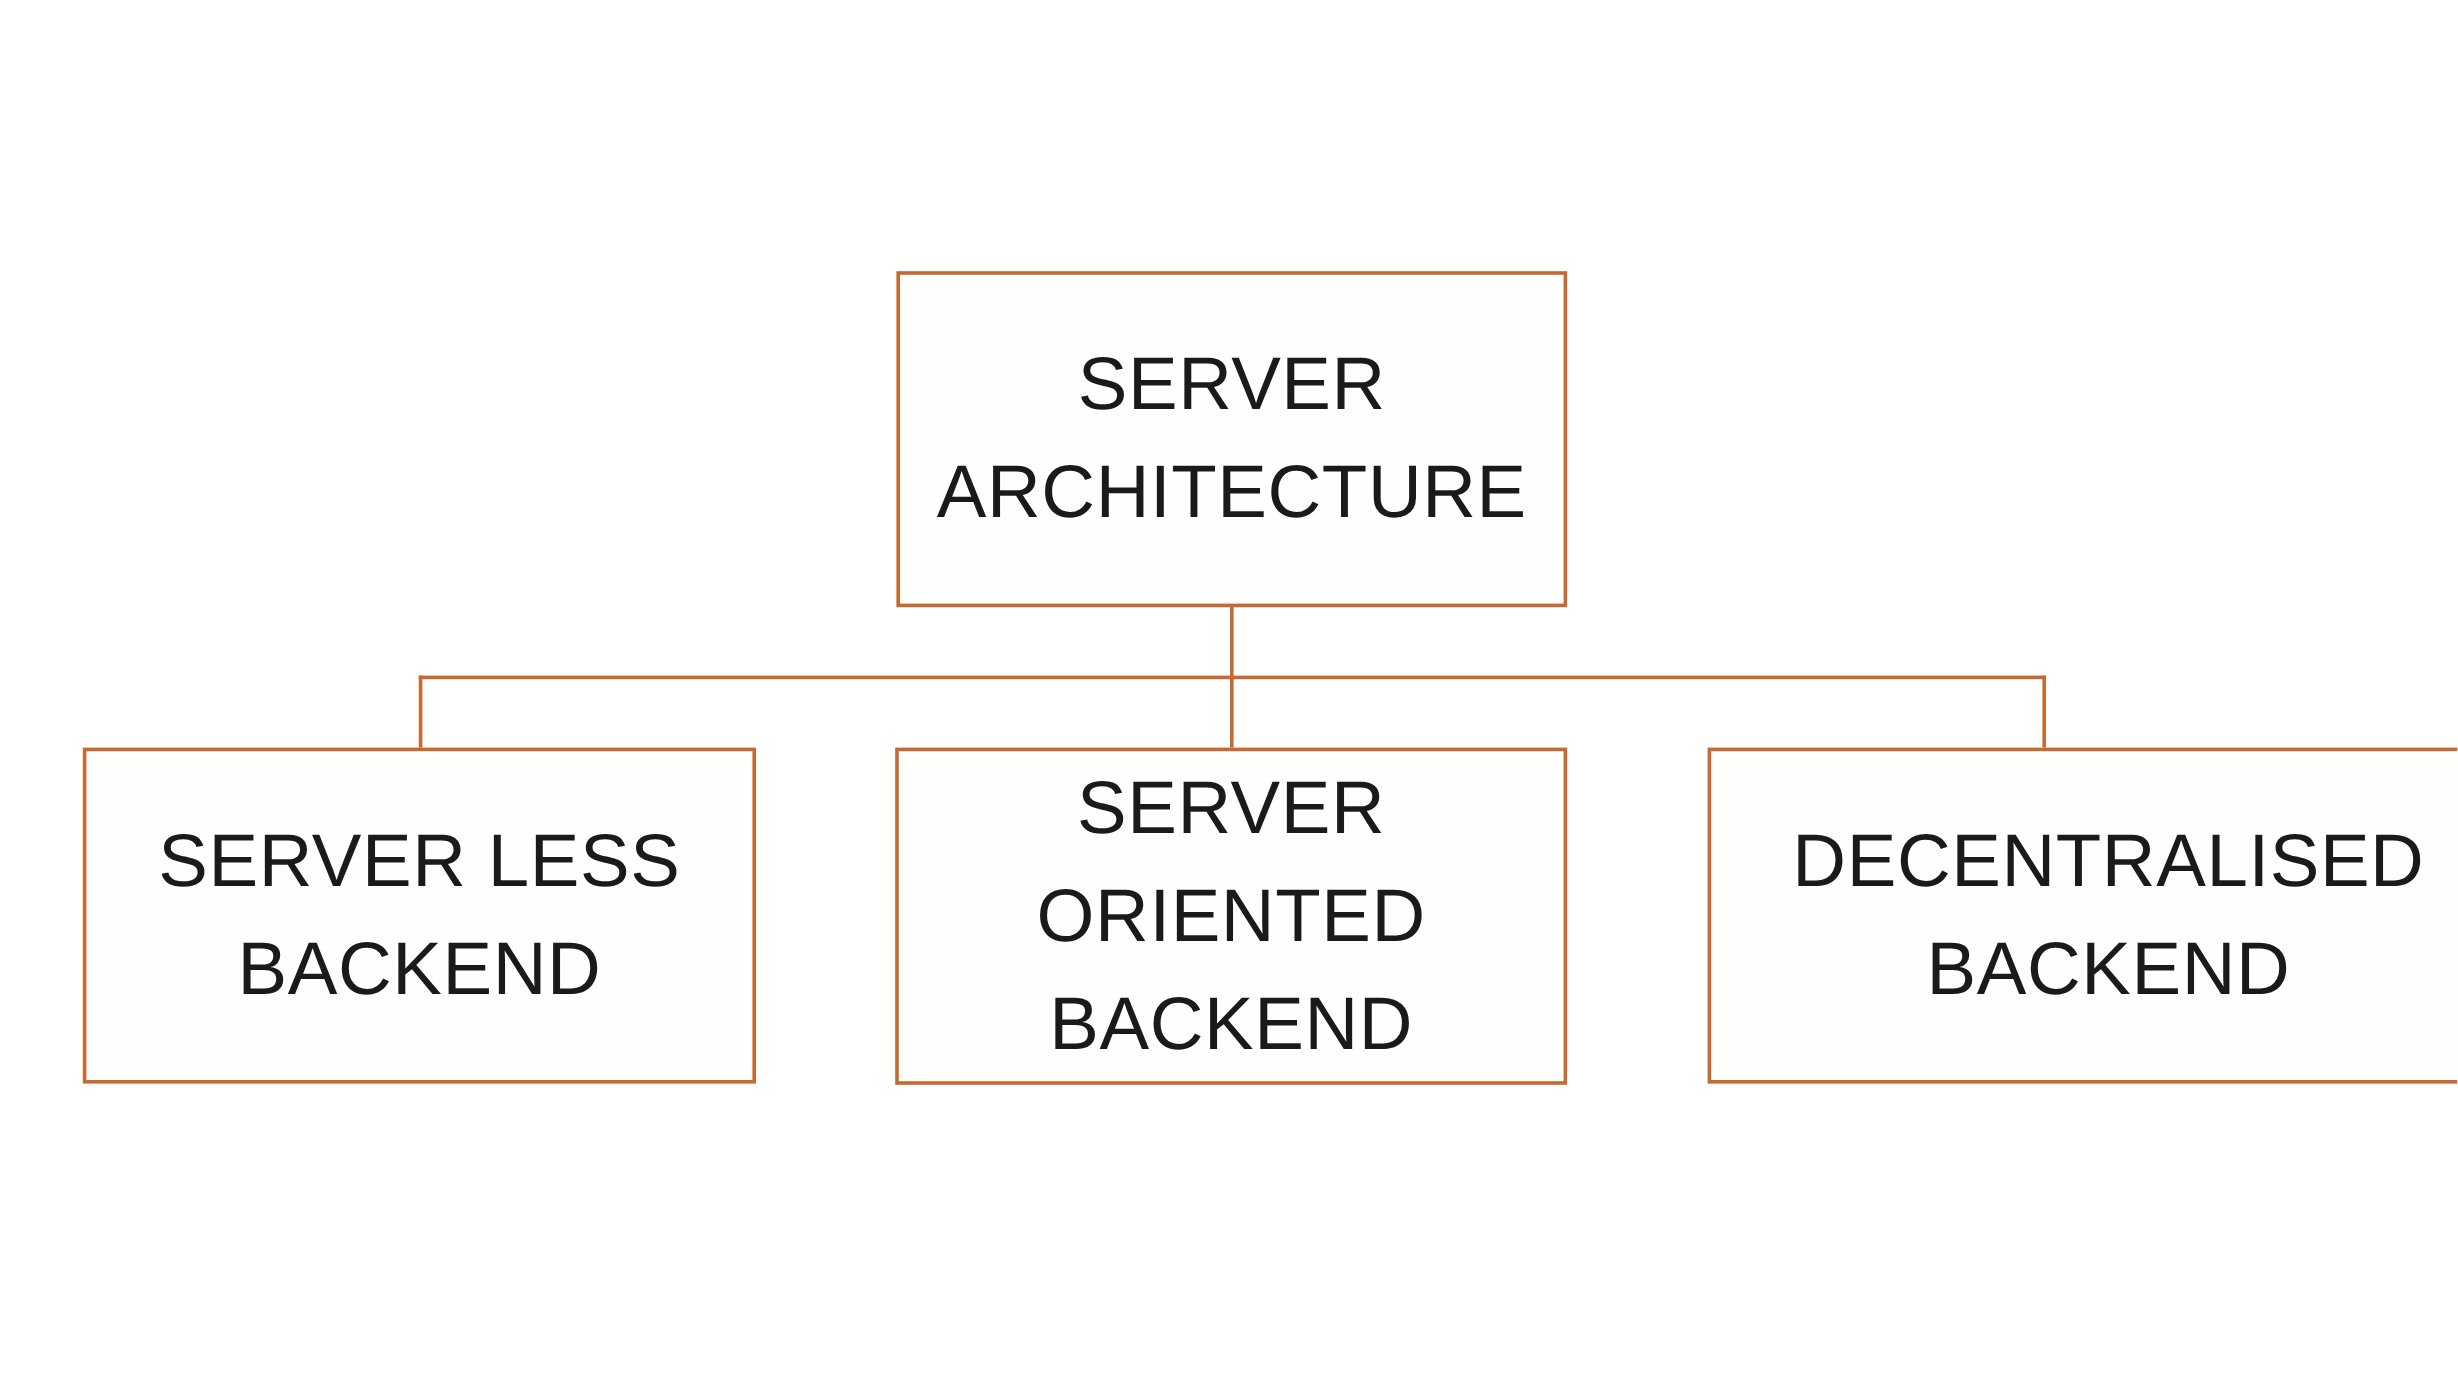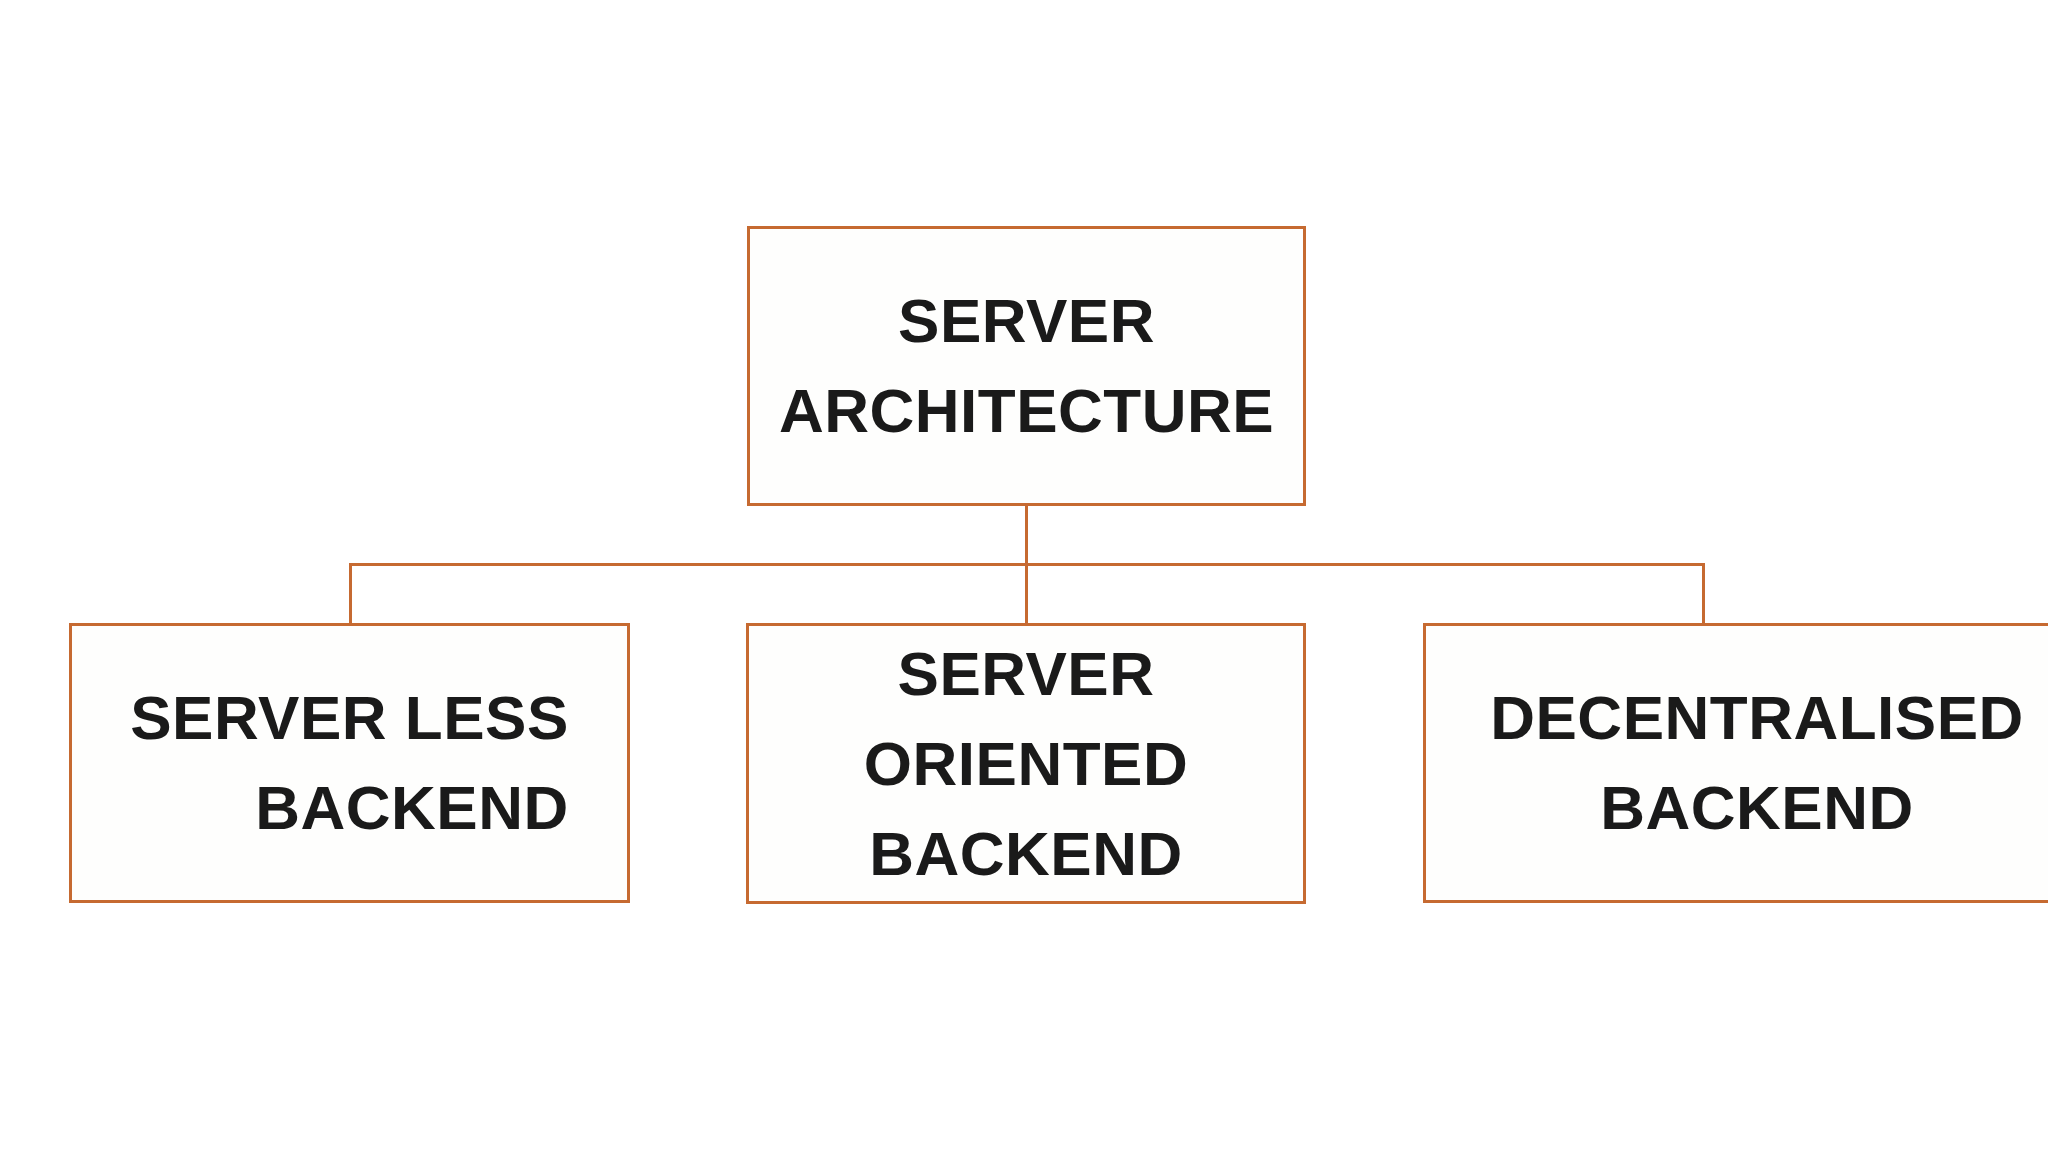--- a/index.html
+++ b/index.html
@@ -22,31 +22,31 @@
     background: var(--node-fill, #FEFEFD);
     display: flex;
     align-items: center;
     justify-content: center;
     text-align: center;
   }
   .node .label {
     white-space: pre-line;
     font-size: 62px;
     line-height: 90px;
-    font-weight: 700;
+    font-weight: 400;
     color: var(--text, #1A1A1A);
     letter-spacing: 0.5px;
   }
   .connector {
     position: absolute;
     background: var(--accent, #C66A31);
   }
   
   .node-root   { left: 747px;  top: 226px; width: 559px; height: 280px; }
-  .node-left   { left: 69px;   top: 623px; width: 561px; height: 280px; text-align: right; }
+  .node-left   { left: 69px;   top: 623px; width: 561px; height: 280px; }
   .node-mid    { left: 746px;  top: 623px; width: 560px; height: 281px; }
   .node-right  { left: 1423px; top: 623px; width: 668px; height: 280px; }
   
   .conn-stem        { left: 1025px; top: 504px; width: 3px;    height: 62px; }
   .conn-bus         { left: 349px;  top: 563px; width: 1356px; height: 3px;  }
   .conn-drop-left   { left: 349px;  top: 563px; width: 3px;    height: 61px; }
   .conn-drop-center { left: 1025px; top: 563px; width: 3px;    height: 61px; }
   .conn-drop-right  { left: 1702px; top: 563px; width: 3px;    height: 61px; }
 </style>
 </head>

